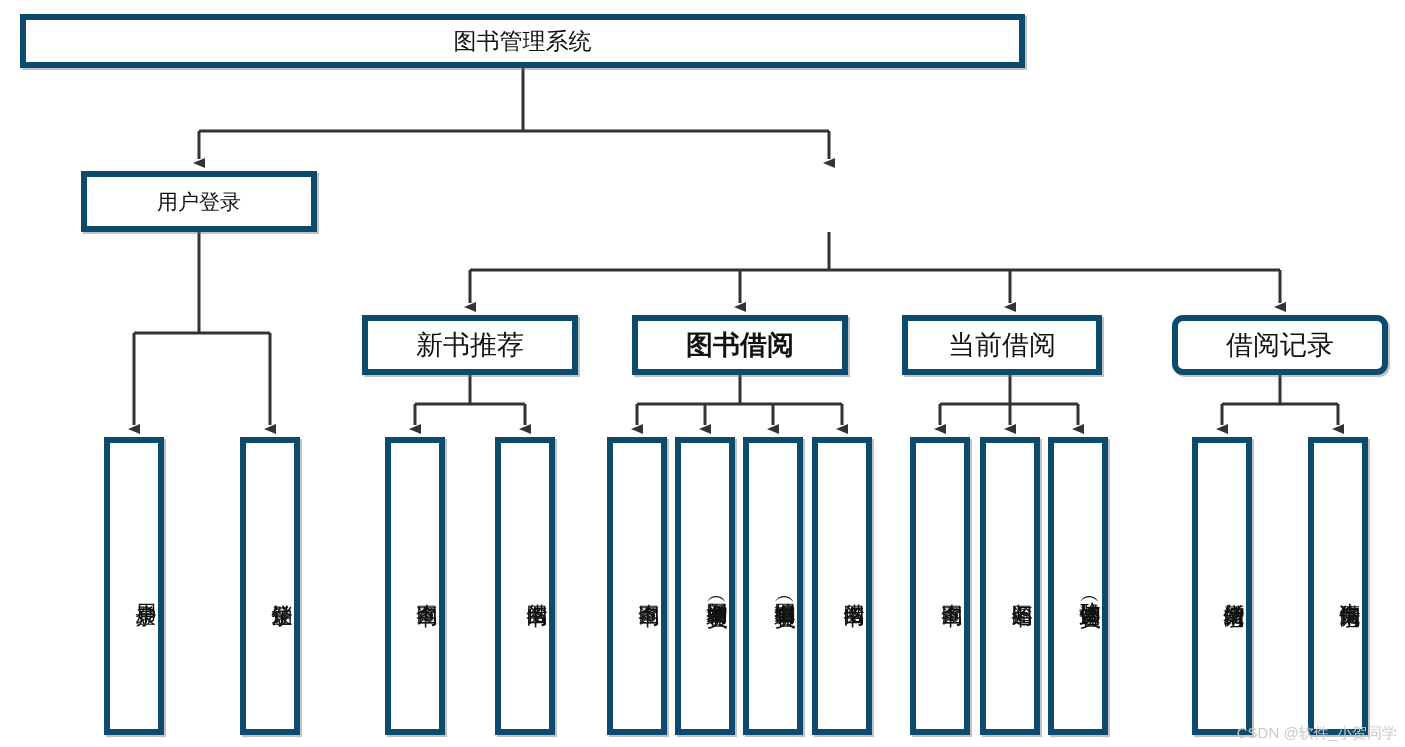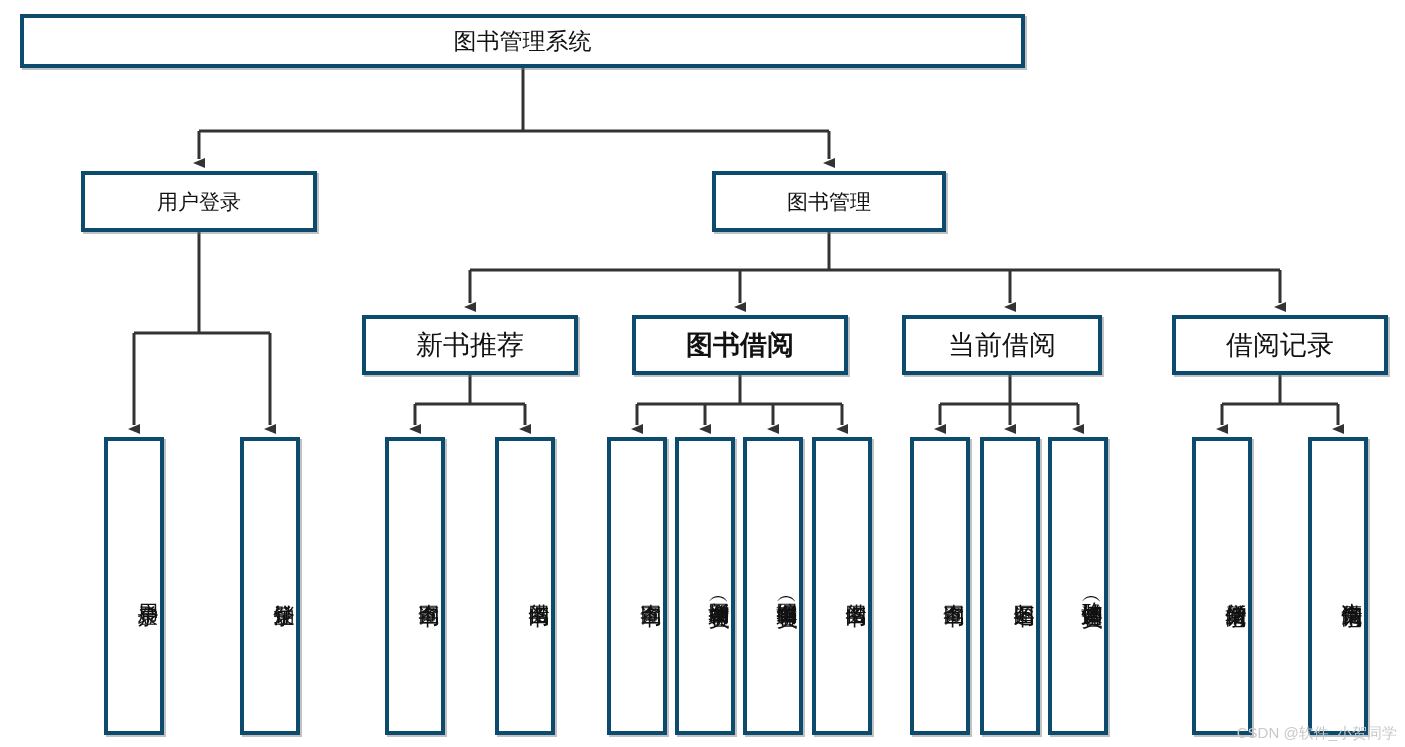--- a/index.html
+++ b/index.html
@@ -17,21 +17,21 @@
   }
   #wires {
     position: absolute;
     left: 0; top: 0;
     width: 1405px; height: 747px;
     pointer-events: none;
   }
   .node {
     position: absolute;
     background: #ffffff;
-    border: 4px solid #0c4a6e;
+    border: 6px solid #0c4a6e;
     box-shadow: 2px 2px 0 rgba(120,120,120,0.45);
     display: flex;
     align-items: center;
     justify-content: center;
     text-align: center;
     color: #111111;
     z-index: 2;
   }
   .node.root   { font-size: 23px; }
   .node.lvl2   { font-size: 21px; }
@@ -108,26 +108,25 @@
       <path d="M1280,375 L1280,404"></path>
       <path d="M1222,404 L1338,404"></path>
       <path d="M1222,404 L1222,425" marker-end="url(#arrow)"></path>
       <path d="M1338,404 L1338,425" marker-end="url(#arrow)"></path>
     </g>
   </svg>
 
   <div class="node root" style="left:20px; top:14px; width:1005px; height:54px;">图书管理系统</div>
 
   <div class="node lvl2" style="left:81px; top:171px; width:236px; height:61px;">用户登录</div>
-  <div class="node lvl2" style="left:712px; top:171px; width:234px; height:61px;">图书管理</div>
 
   <div class="node lvl3" style="left:362px; top:315px; width:216px; height:60px;">新书推荐</div>
   <div class="node lvl3" style="left:632px; top:315px; width:216px; height:60px;font-weight:bold;">图书借阅</div>
   <div class="node lvl3" style="left:902px; top:315px; width:200px; height:60px;">当前借阅</div>
-  <div class="node lvl3" style="left:1172px; top:315px; width:216px; height:60px;">借阅记录</div>
+  <div class="node lvl3" style="left:1172px; top:315px; width:216px; height:60px;border-radius:11px;">借阅记录</div>
 
   <div class="node leaf" style="left:104px; top:437px; width:60px; height:298px;">用户登录</div>
   <div class="node leaf" style="left:240px; top:437px; width:60px; height:298px;">注销登录</div>
 
   <div class="node leaf" style="left:385px; top:437px; width:60px; height:298px;">查询图书</div>
   <div class="node leaf" style="left:495px; top:437px; width:60px; height:298px;">借阅图书</div>
 
   <div class="node leaf" style="left:607px; top:437px; width:60px; height:298px;">查询图书</div>
   <div class="node leaf" style="left:675px; top:437px; width:60px; height:298px;">新增图书（管理员）</div>
   <div class="node leaf" style="left:743px; top:437px; width:60px; height:298px;">编辑图书（管理员）</div>

